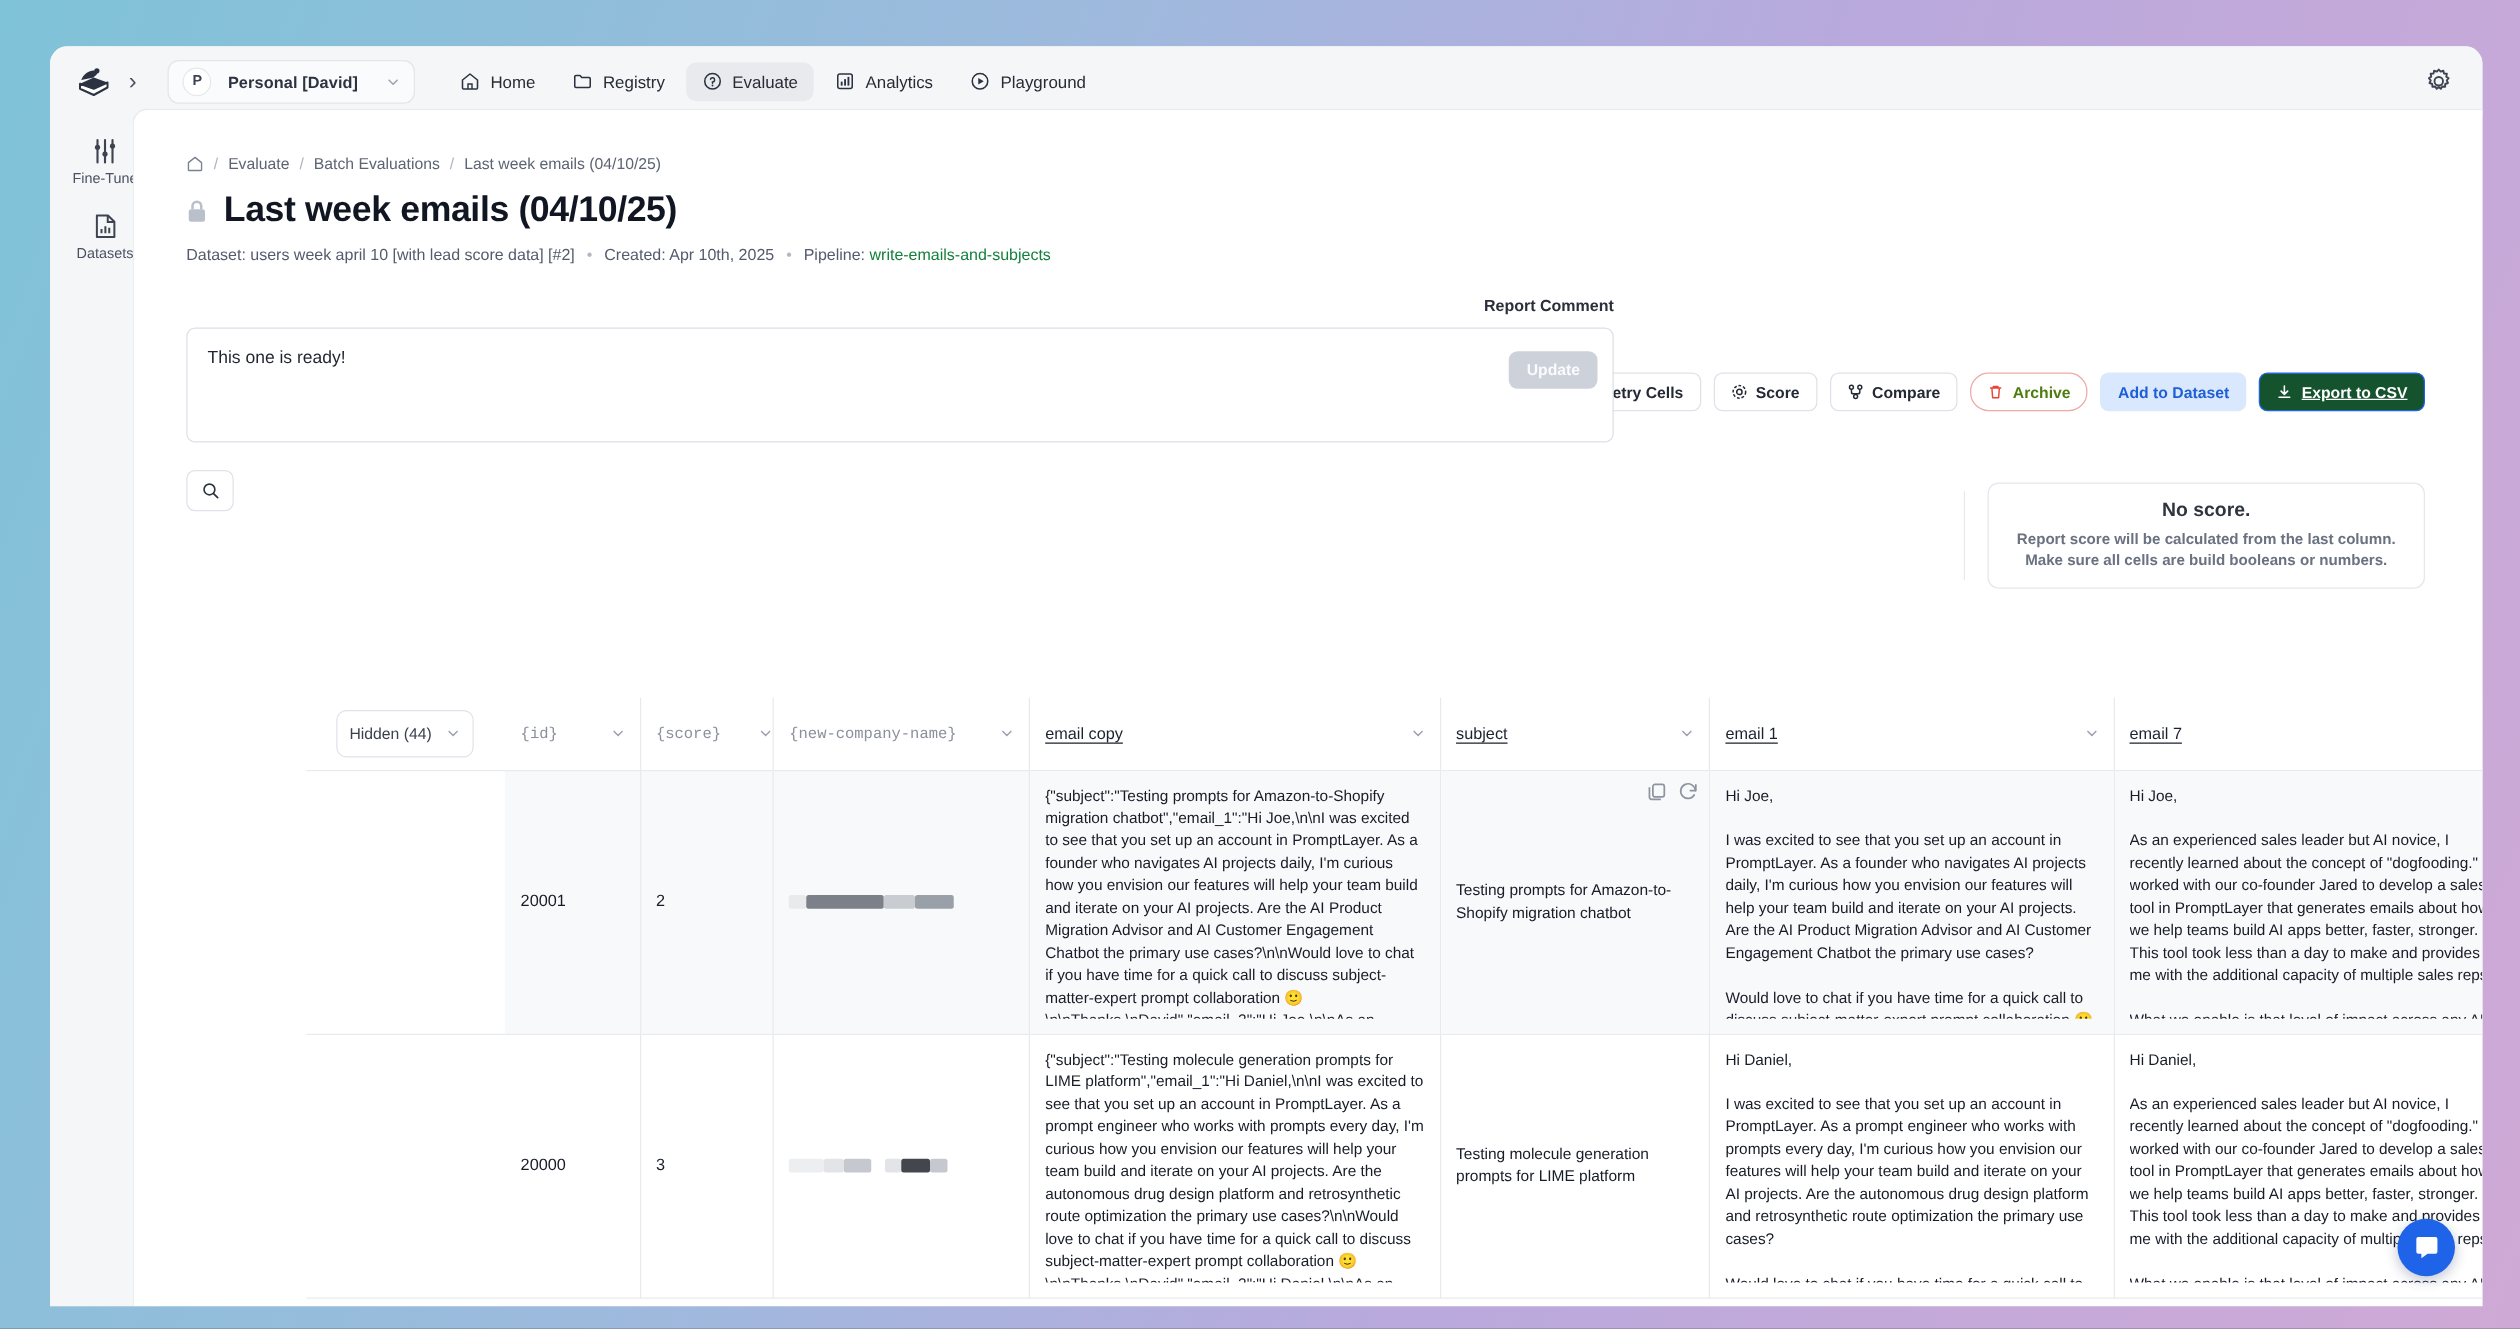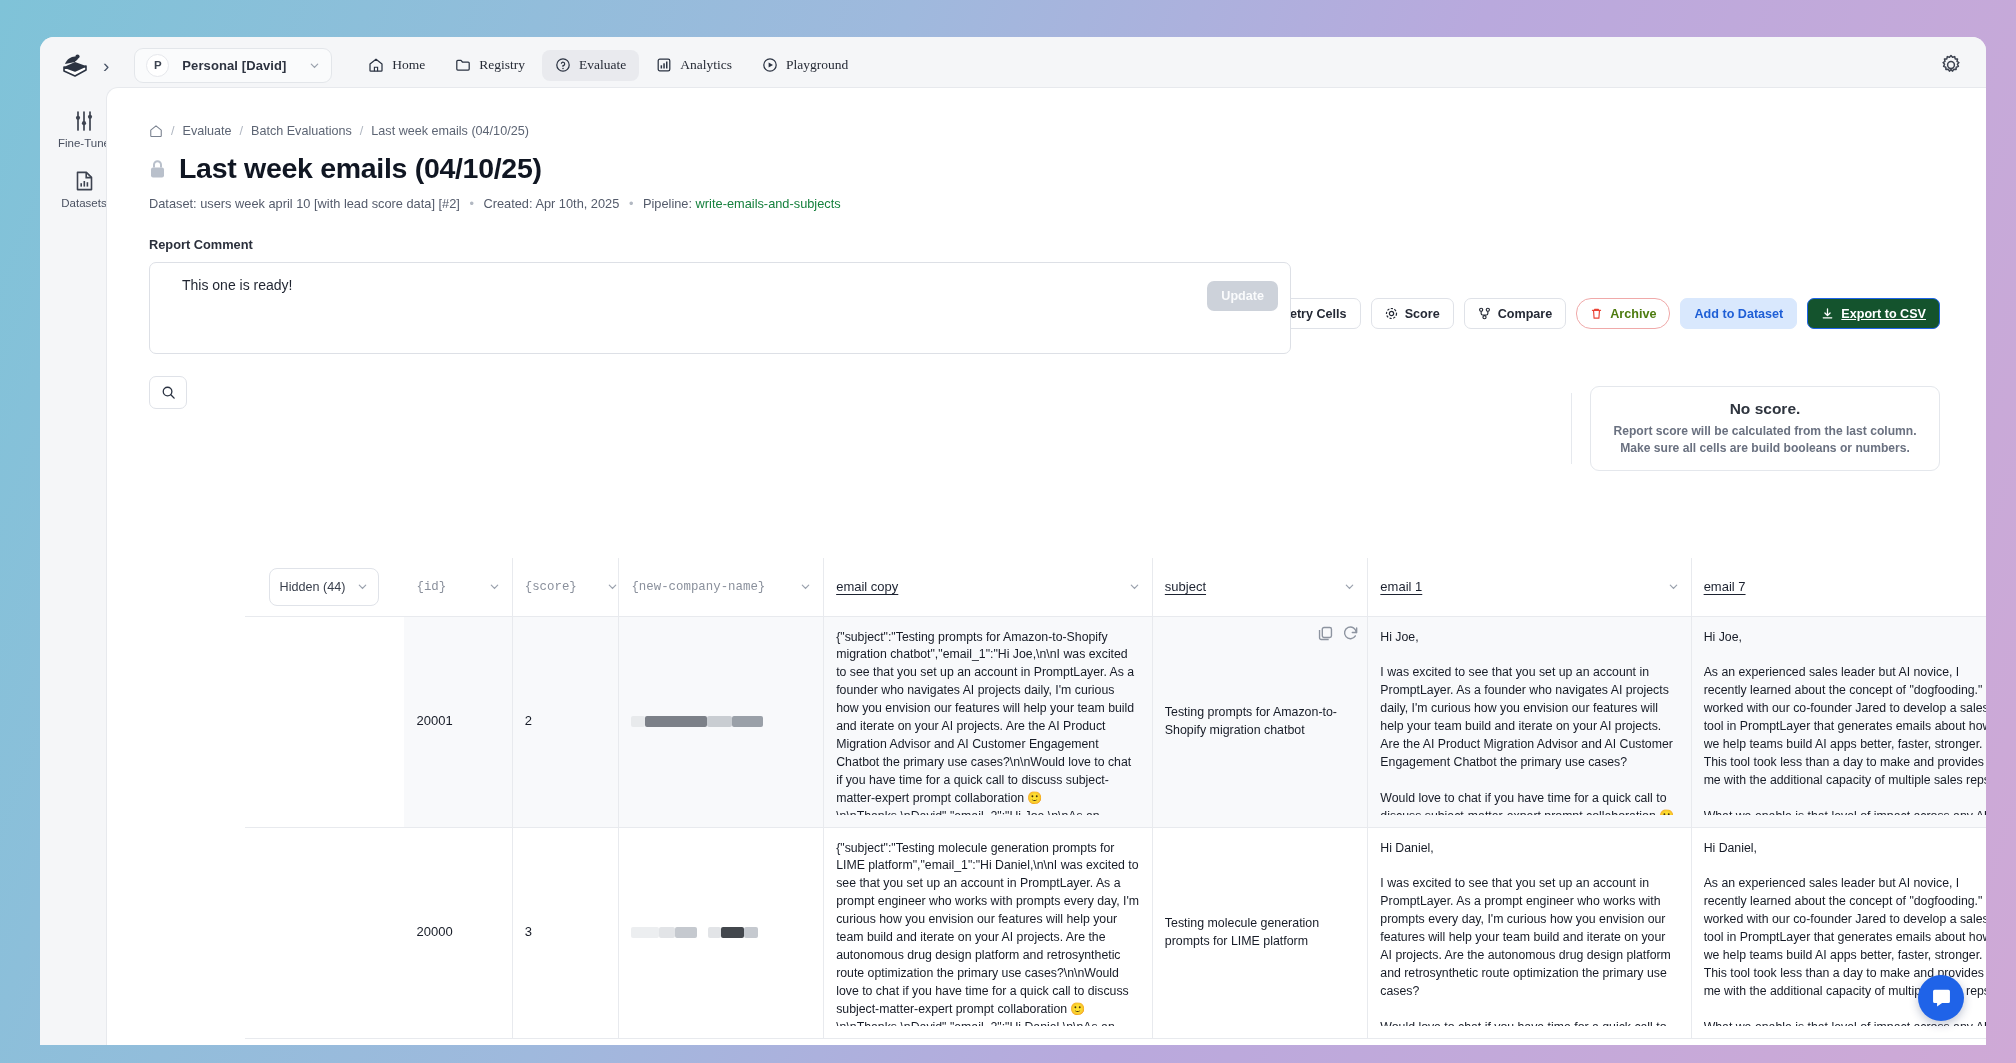--- a/index.html
+++ b/index.html
@@ -41,21 +41,21 @@
     padding: 0 11px;
   }
   #ws-avatar {
     width: 23px; height: 23px; border-radius: 50%;
     background: #fff; border: 1px solid #e6e8ec;
     display: flex; align-items: center; justify-content: center;
     font-size: 11.5px; color: #3d4451; font-weight: 600;
   }
   #ws-name { flex: 1; font-size: 13px; color: #2d3340; font-weight: 600; letter-spacing: .1px; }
   .caret { width: 11px; height: 11px; flex: none; }
-  #nav { display: flex; align-items: center; gap: 4px; margin-left: 23px; font-family: Liberation Serif, serif; }
+  #nav { display: flex; align-items: center; gap: 4px; margin-left: 23px; }
   .nav-item {
     display: flex; align-items: center; gap: 8px;
     height: 31px; padding: 0 13px; border-radius: 8px;
     font-size: 13.5px; color: #262b36; font-weight: 500;
     cursor: pointer; white-space: nowrap;
   }
   .nav-item.active { background: #e9eaee; }
   .nav-item svg { display: block; }
   #gear-btn {
     position: absolute; right: 24px; top: 50%; transform: translateY(-50%);
@@ -101,25 +101,25 @@
     height: 31px; padding: 0 13px; border-radius: 7px;
     font-size: 12.6px; font-weight: 600; cursor: pointer;
     border: 1px solid #dfe2e8; background: #fff; color: #242935;
     white-space: nowrap;
   }
   .btn.danger { border-color: #f0a9a9; color: #4d7c0f; border-radius: 15px; }
   .btn.soft { background: #d9e8fd; border-color: #d9e8fd; color: #1f5fd6; }
   .btn.primary { background: #14532d; border-color: #1f63e8; color: #fff; text-decoration: underline; }
   
   #comment-block { margin-top: 26px; width: 1142px; position: relative; }
-  #comment-label { font-size: 12.8px; color: #2a2f3b; font-weight: 600; }
+  #comment-label { font-size: 12.8px; color: #2a2f3b; font-weight: 600; text-align: right; }
   #comment-box {
     margin-top: 10px; height: 92px; width: 1142px;
     border: 1px solid #dde0e6; border-radius: 7px;
-    background: #fff; position: relative; padding: 14px 32px;
+    background: #fff; position: relative; padding: 14px 16px;
     font-size: 14px; color: #1f2430;
   }
   #update-btn {
     position: absolute; right: 13px; top: 50%; transform: translateY(-50%);
     height: 30px; padding: 0 14px; border-radius: 7px;
     background: #cdd2da; color: #fafbfc;
     font-size: 12.6px; font-weight: 600;
     display: flex; align-items: center; cursor: pointer;
   }
   

